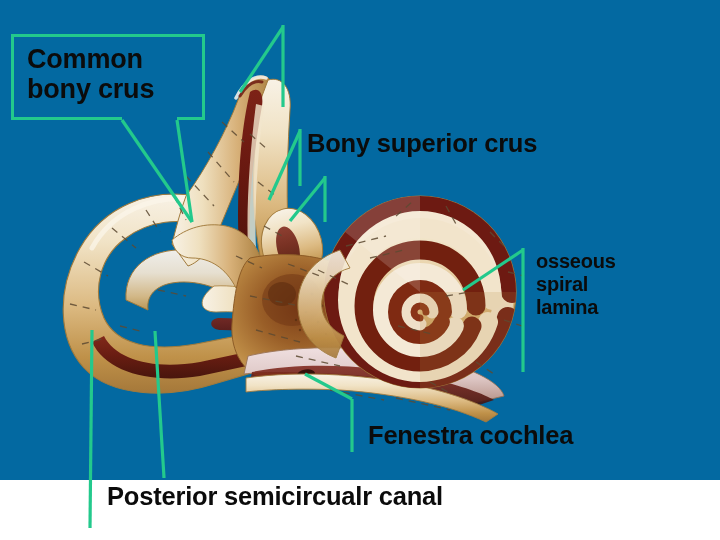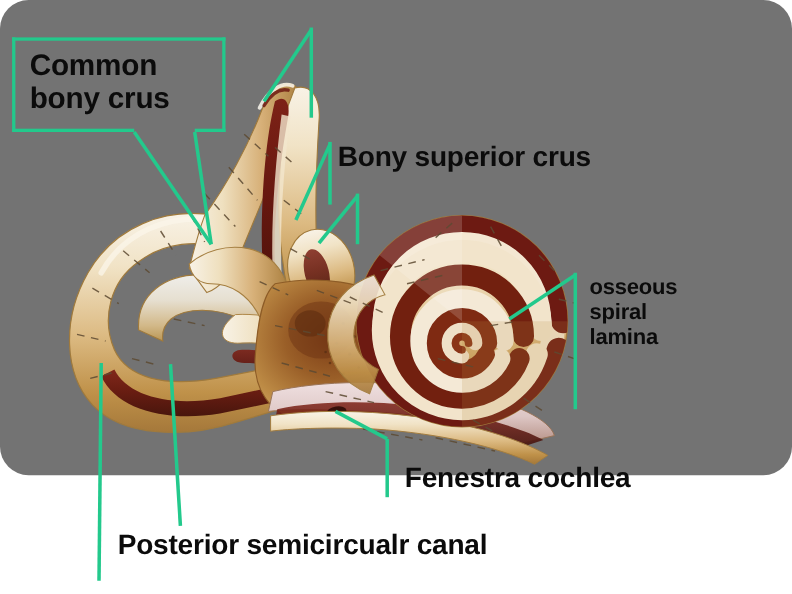--- a/index.html
+++ b/index.html
@@ -2,21 +2,21 @@
 <html><head>
 <meta charset="utf-8">
 <title>Bony Labyrinth Diagram</title>
 <style>
   html,body{margin:0;padding:0;background:#ffffff;}
   body{
     width:720px;height:540px;
     font-family:"Liberation Sans","DejaVu Sans",sans-serif;
     overflow:hidden;position:relative;
   }
-  #stage{position:relative;width:720px;height:432px;background:#737373;border-radius:26px;}
+  #stage{position:relative;width:720px;height:480px;background:#0369a1;}
 
   
   #specimen{position:absolute;left:0;top:0;width:720px;height:540px;}
 
   
   #leaders{position:absolute;left:0;top:0;width:720px;height:540px;pointer-events:none;}
 
   
   .lbl{
     position:absolute;

